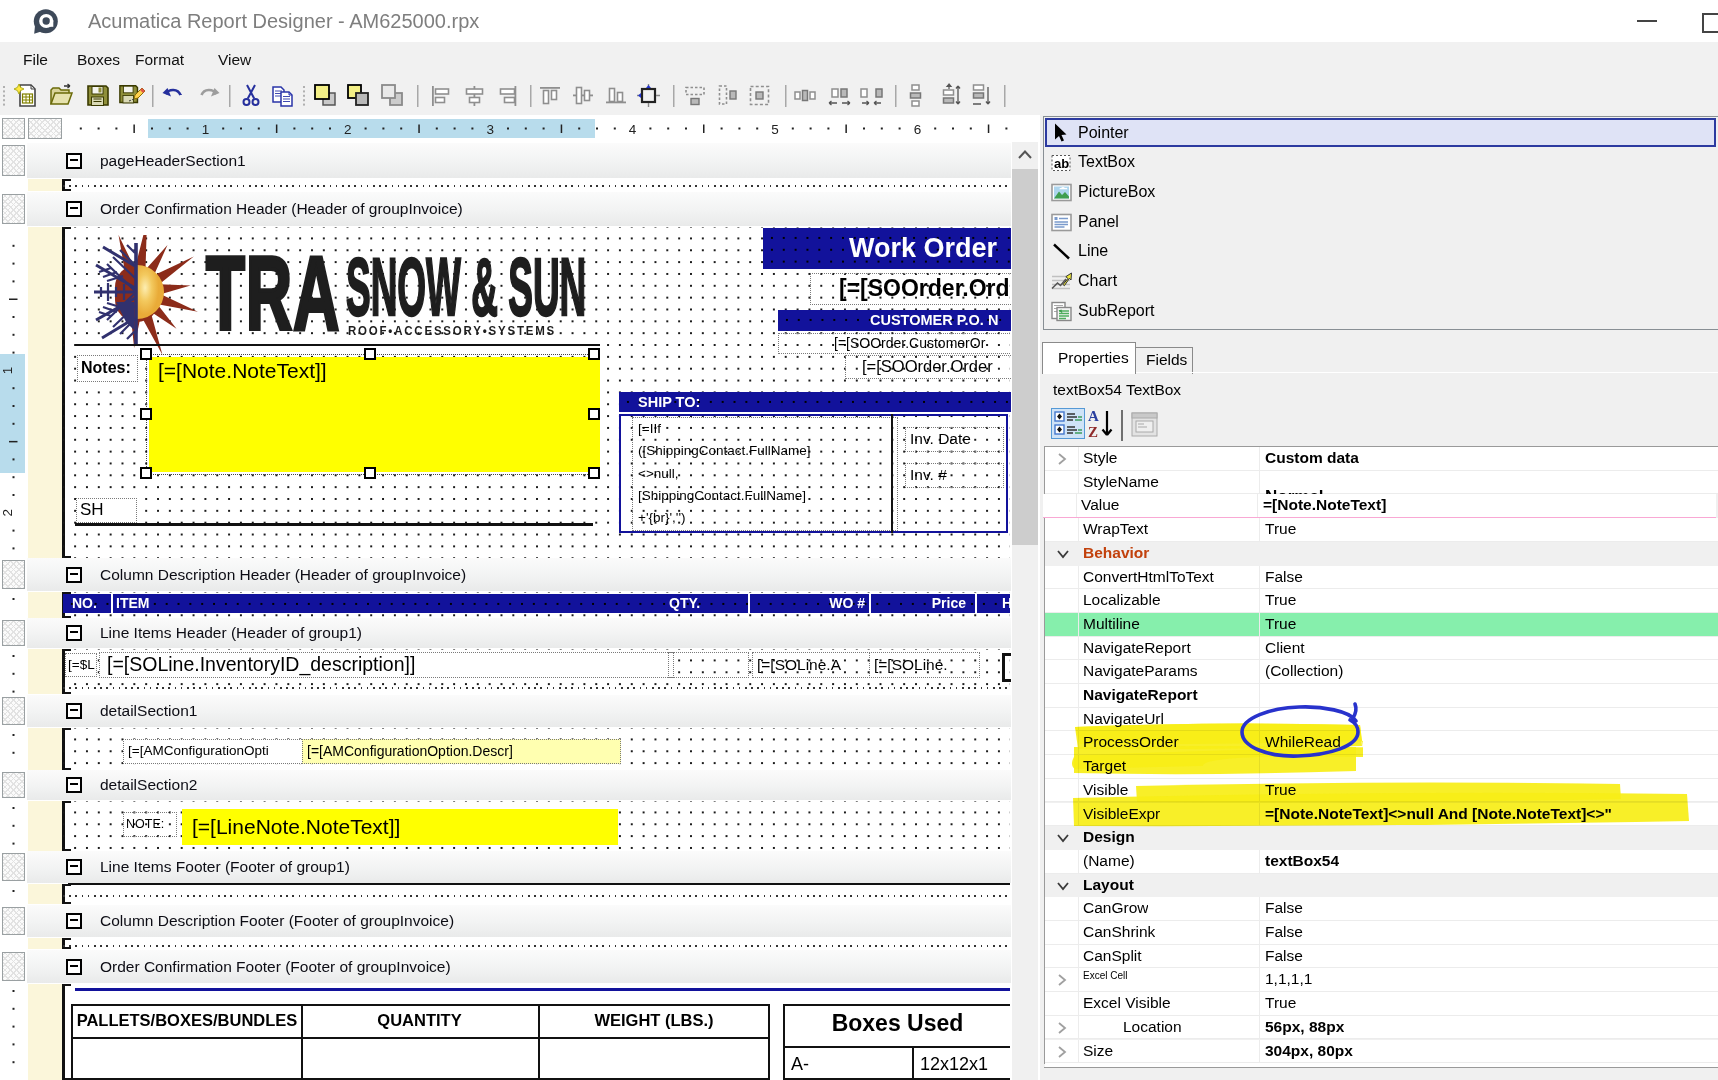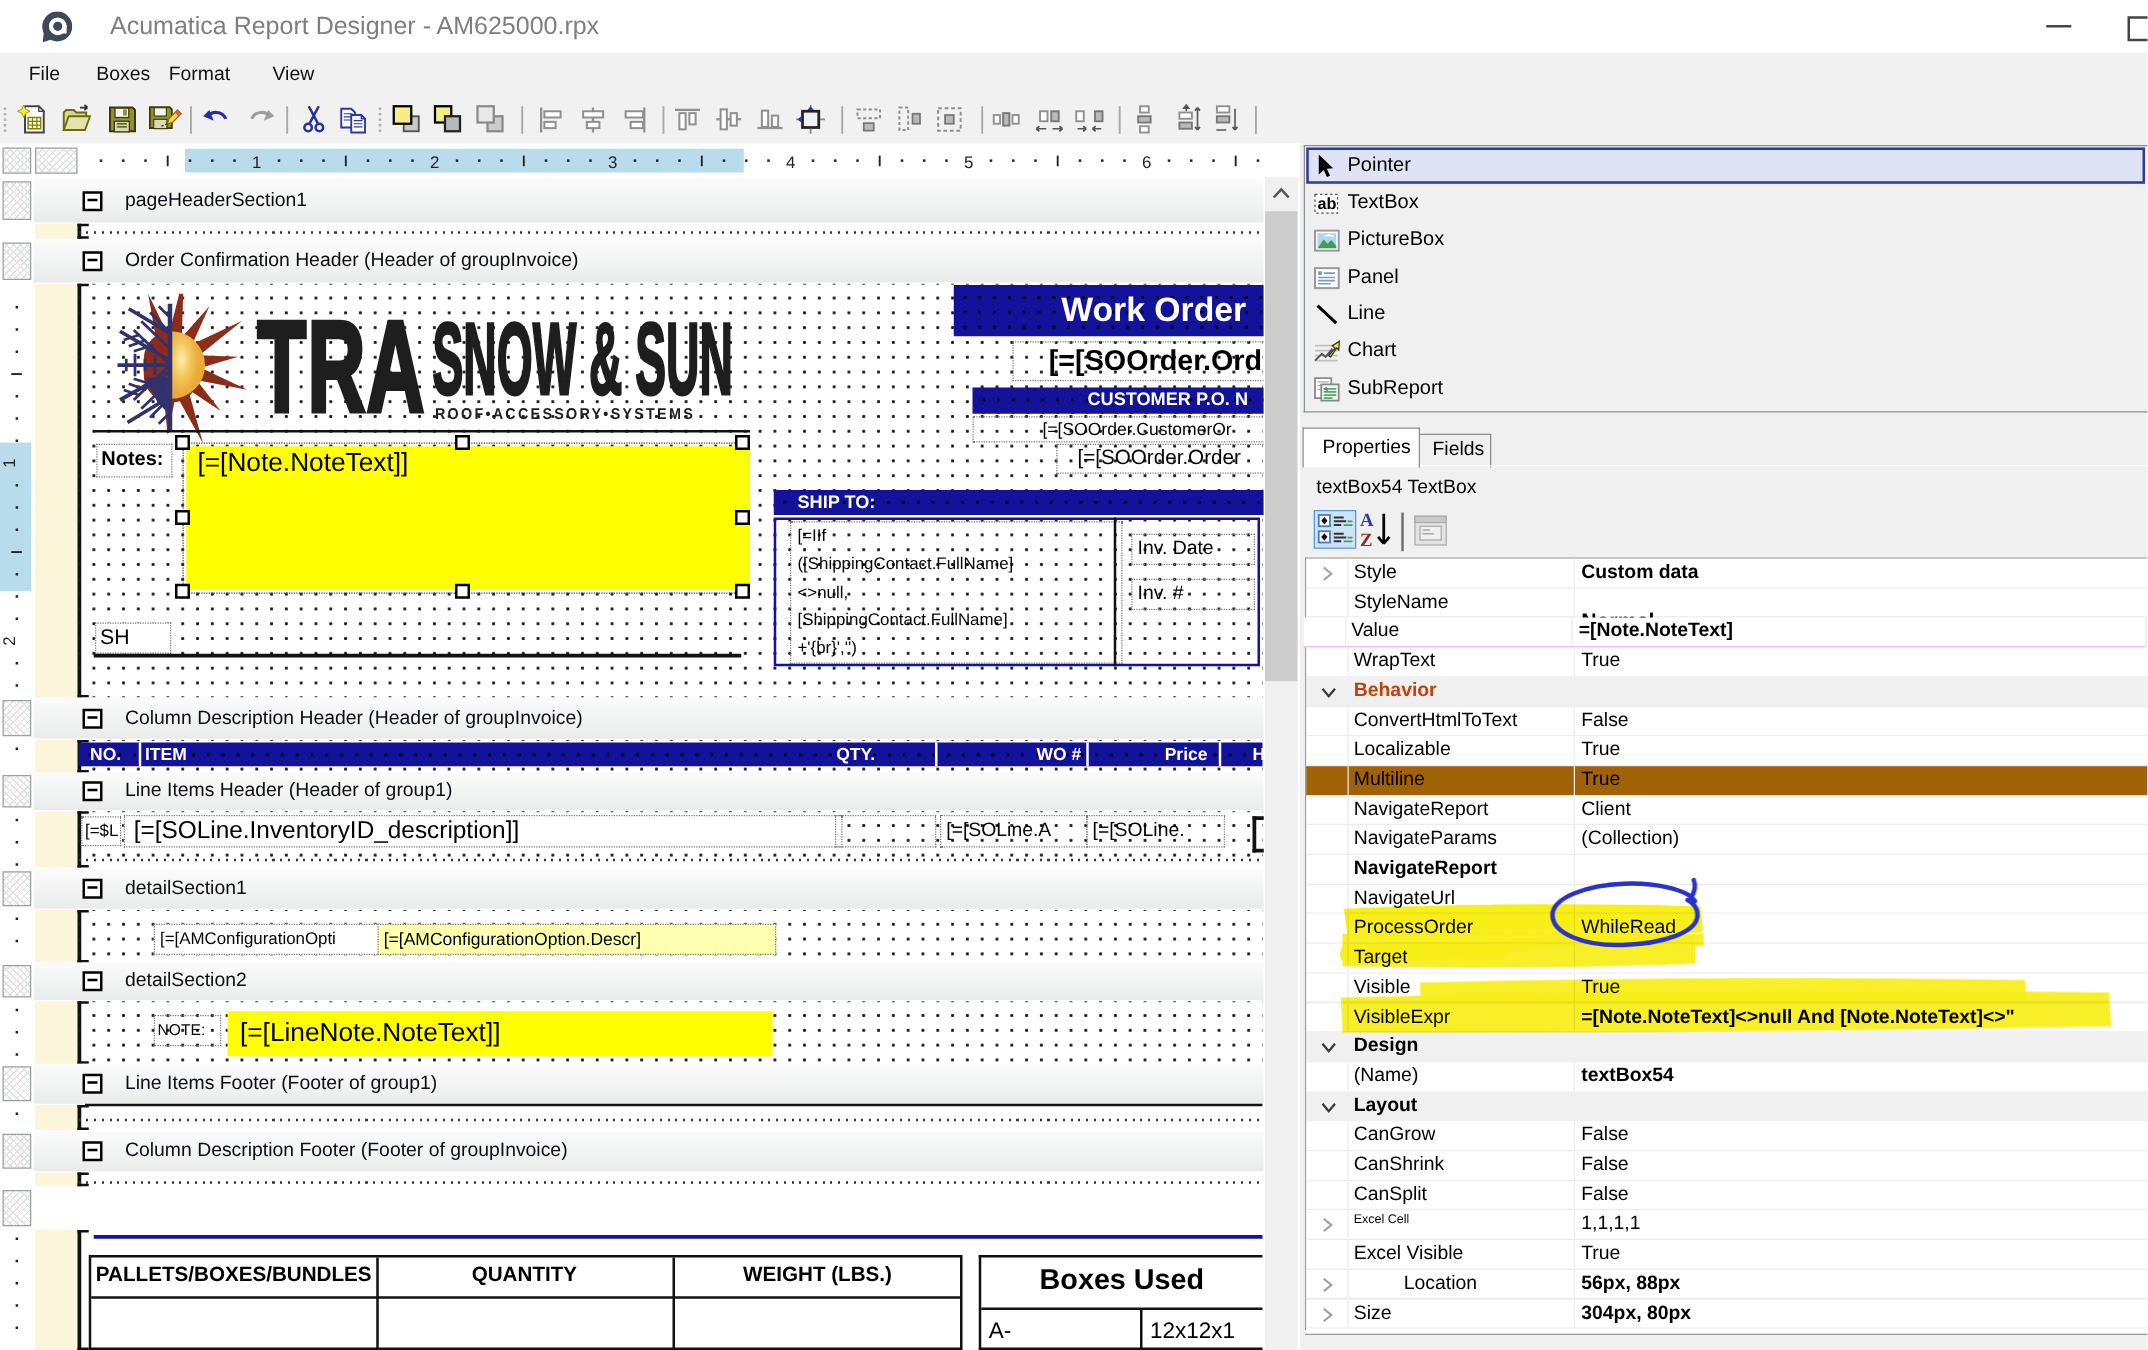--- a/index.html
+++ b/index.html
@@ -326,20 +326,24 @@
 <div class="abs" style="left:68px;top:741px;width:942px;height:2px;background:#111;"></div>
 <div class="abs dotline" style="top:753px;"></div>
 <div class="abs sechdr" style="top:763px;height:32px;">
   <div class="collapse"></div>
       <div class="txt">Column Description Footer (Footer of groupInvoice)</div>
     </div>
 <div class="abs hatch" style="left:2px;top:765px;width:21px;height:26px;"></div>
 <div class="abs cream" style="top:796px;height:11px;"></div>
 <div class="abs bracket" style="top:796px;height:7px;"></div>
 <div class="abs dotline" style="top:803px;"></div>
+<div class="abs sechdr" style="top:808px;height:33px;">
+  <div class="collapse"></div>
+      <div class="txt">Order Confirmation Footer (Footer of groupInvoice)</div>
+    </div>
 <div class="abs hatch" style="left:2px;top:810px;width:21px;height:27px;"></div>
 <div class="abs cream" style="top:842px;height:96px;"></div>
 <div class="abs bracket" style="top:842px;height:92px;"></div>
 <div class="abs" style="left:0;top:212px;width:25px;height:119px;background:#b8dcec;"></div>
 <svg class="abs" style="left:0;top:0;" width="26" height="938" viewBox="0 0 26 938">
       <rect x="12.5" y="102.8" width="2" height="2" fill="#222"></rect>
       <rect x="12.5" y="120.6" width="2" height="2" fill="#222"></rect>
       <rect x="12.5" y="138.4" width="2" height="2" fill="#222"></rect>
       <rect x="9" y="156.5" width="8.5" height="1.5" fill="#222"></rect>
       <rect x="12.5" y="174.0" width="2" height="2" fill="#222"></rect>
@@ -604,21 +608,21 @@
 <span class="abs nowrap" style="left:38px;top:2px;font-size:15.5px;color:#000;">ConvertHtmlToText</span>
 <span class="abs nowrap" style="left:220px;top:2px;font-size:15.5px;color:#000;">False</span>
   </div>
 <div class="abs" style="left:1045px;top:589.2px;width:673px;height:23.7px;background:#fff;border-bottom:1px solid #ececec;box-sizing:border-box;">
 
 <span class="abs" style="left:33px;top:0;width:1px;height:100%;background:#ececec;"></span>
 <span class="abs" style="left:214px;top:0;width:1px;height:100%;background:#ececec;"></span>
 <span class="abs nowrap" style="left:38px;top:2px;font-size:15.5px;color:#000;">Localizable</span>
 <span class="abs nowrap" style="left:220px;top:2px;font-size:15.5px;color:#000;">True</span>
   </div>
-<div class="abs" style="left:1045px;top:612.9px;width:673px;height:23.7px;background:#a16207;border-bottom:1px solid #ececec;box-sizing:border-box;">
+<div class="abs" style="left:1045px;top:612.9px;width:673px;height:23.7px;background:#86efac;border-bottom:1px solid #ececec;box-sizing:border-box;">
 
 <span class="abs" style="left:33px;top:0;width:1px;height:100%;background:#ececec;"></span>
 <span class="abs" style="left:214px;top:0;width:1px;height:100%;background:#ececec;"></span>
 <span class="abs nowrap" style="left:38px;top:2px;font-size:15.5px;color:#000;">Multiline</span>
 <span class="abs nowrap" style="left:220px;top:2px;font-size:15.5px;color:#000;">True</span>
   </div>
 <div class="abs" style="left:1045px;top:636.6px;width:673px;height:23.7px;background:#fff;border-bottom:1px solid #ececec;box-sizing:border-box;">
 
 <span class="abs" style="left:33px;top:0;width:1px;height:100%;background:#ececec;"></span>
 <span class="abs" style="left:214px;top:0;width:1px;height:100%;background:#ececec;"></span>

